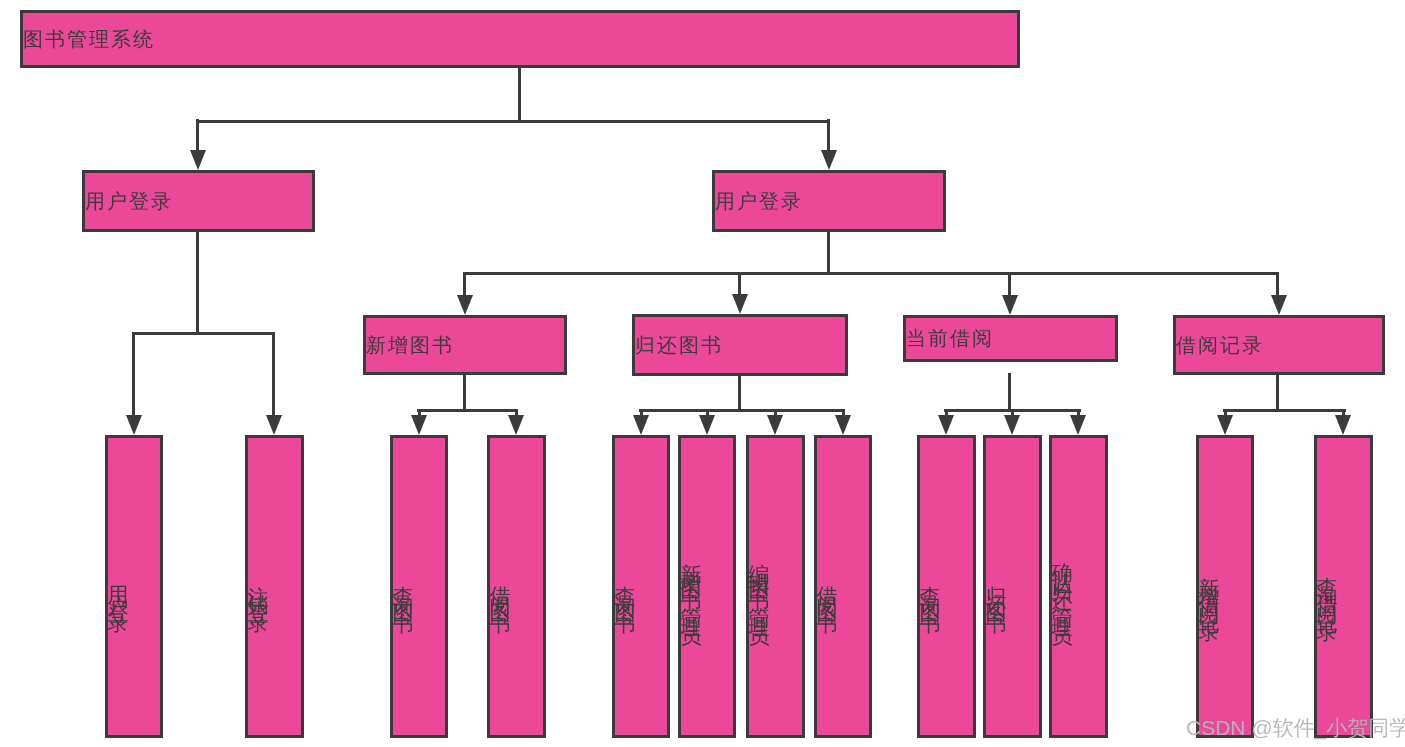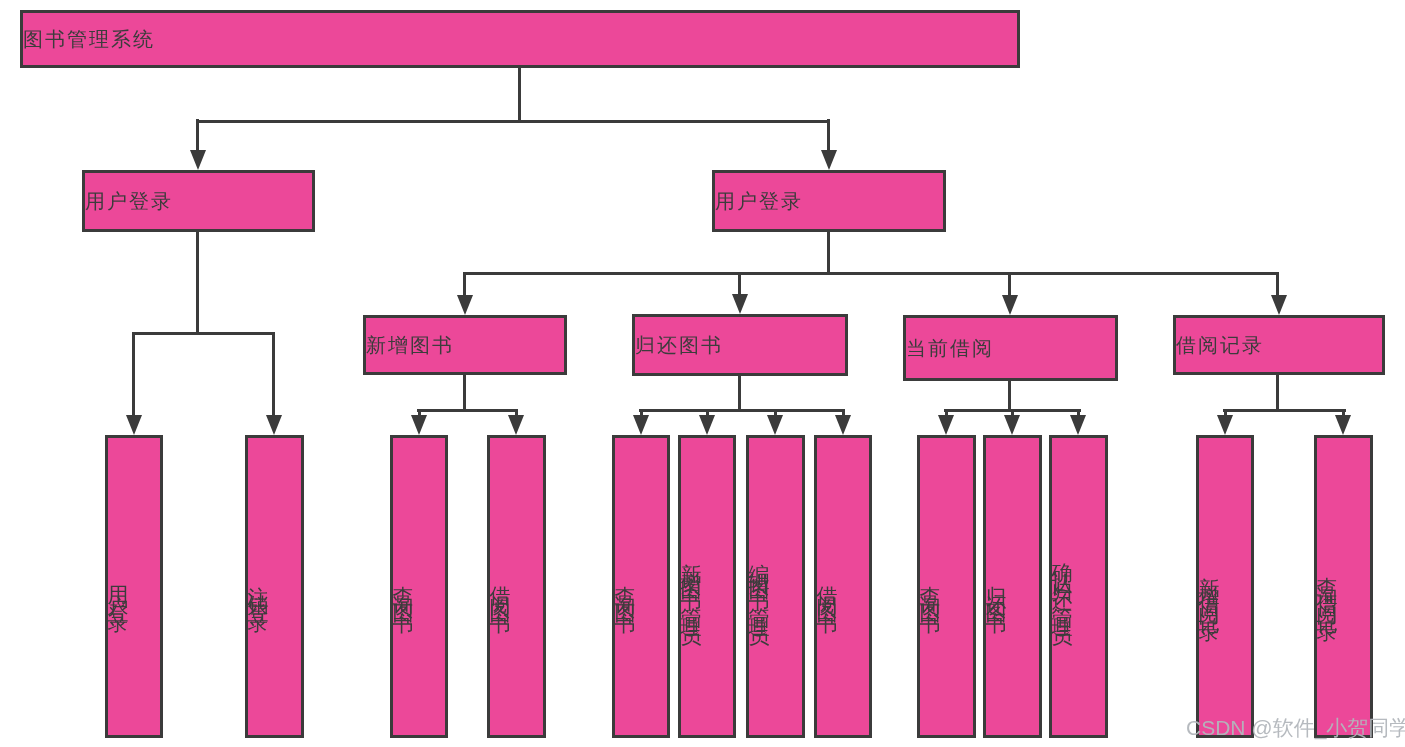--- a/index.html
+++ b/index.html
@@ -105,21 +105,21 @@
   </div>
 
   <div class="node h" style="left:363px;top:315px;width:204px;height:60px">
     <span class="lbl">新增图书</span>
   </div>
 
   <div class="node h" style="left:632px;top:314px;width:216px;height:62px">
     <span class="lbl">归还图书</span>
   </div>
 
-  <div class="node h" style="left:903px;top:315px;width:215px;height:66px">
+  <div class="node h" style="left:903px;top:315px;width:215px;height:47px">
     <span class="lbl">当前借阅</span>
   </div>
 
   <div class="node h" style="left:1173px;top:315px;width:212px;height:60px">
     <span class="lbl">借阅记录</span>
   </div>
 
   <div class="node v" style="left:105px;top:435px;width:58px;height:303px">
     <span class="lbl">用户登录</span>
   </div>

